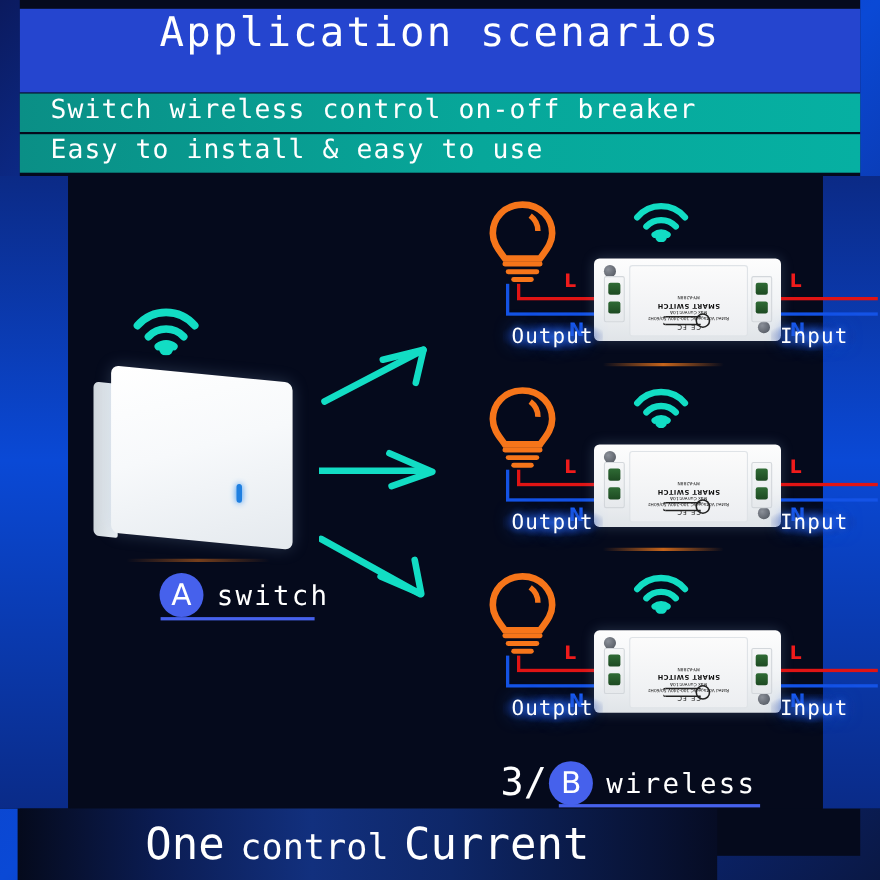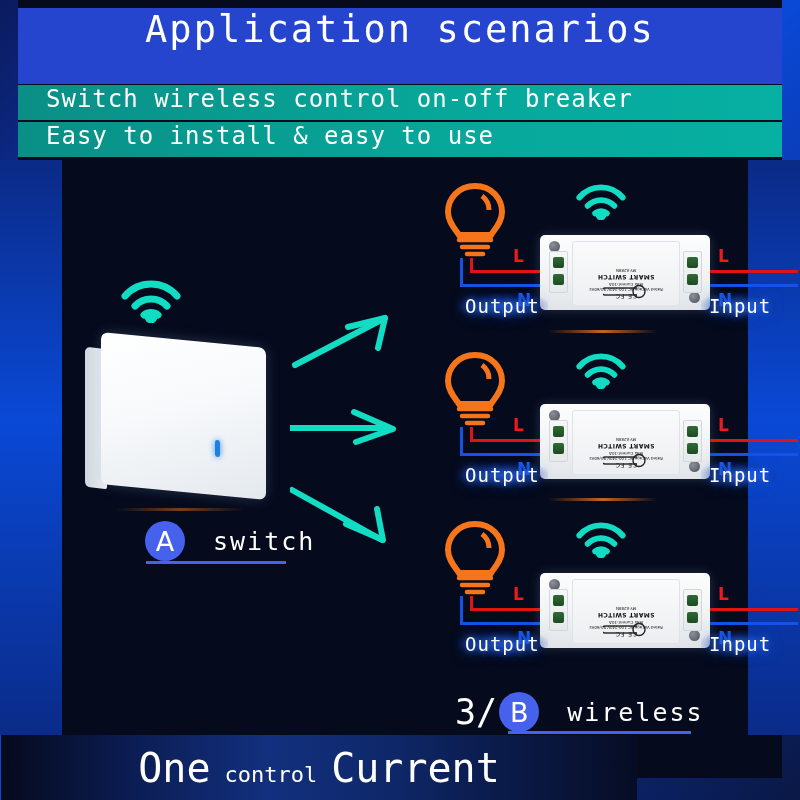--- a/index.html
+++ b/index.html
@@ -21,27 +21,27 @@
 
   .sub-bar{position:absolute;left:18px;width:764px;height:35px;
     background:linear-gradient(90deg,#0a8f86 0%,#07a79a 55%,#06b0a2 100%);
     display:flex;align-items:flex-start;}
   .sub-bar.one{top:85px;}
   .sub-bar.two{top:122px;}
   .sub-bar .s{color:#fff;font-size:24px;padding-left:28px;letter-spacing:1px;
     font-family:"DejaVu Sans Mono",monospace;white-space:nowrap;}
 
   
-  .bottom-banner{position:absolute;left:1px;top:735px;width:636px;height:65px;
+  .bottom-banner{position:absolute;left:16px;top:735px;width:636px;height:65px;
     background:linear-gradient(90deg,#050a1c 0%,#0b1c52 22%,#0d2costume 40%,#0a1a48 60%,#050a1c 100%);
     display:flex;align-items:center;justify-content:center;}
   .bb-inner{display:flex;align-items:baseline;gap:14px;color:#fff;white-space:nowrap;
     font-family:"DejaVu Sans Mono",monospace;}
   .bb-big{font-size:40px;}
-  .bb-small{font-size:22px;}
+  .bb-small{font-size:32px;}
 
   
   .wifi{position:absolute;}
   .wifi svg{display:block;}
 
   
   .switch-wrap{position:absolute;left:85px;top:340px;width:185px;height:155px;}
   .sw-side{position:absolute;left:0;top:8px;width:22px;height:140px;
     background:linear-gradient(90deg,#cfd6dc,#eef2f5);
     border-radius:5px 2px 2px 5px;
@@ -109,21 +109,21 @@
 
   .glow-streak{position:absolute;height:3px;border-radius:2px;
     background:linear-gradient(90deg,rgba(255,120,20,0),#e8741a,rgba(255,120,20,0));
     opacity:.85;}
 
   
   .badge-row{position:absolute;display:flex;align-items:center;white-space:nowrap;}
   .badge{width:40px;height:40px;border-radius:50%;background:#4661ec;
     display:flex;align-items:center;justify-content:center;
     color:#fff;font-size:27px;font-family:"DejaVu Sans",sans-serif;}
-  .badge-txt{color:#fff;font-size:25px;letter-spacing:2px;margin-left:28px;
+  .badge-txt{color:#fff;font-size:25px;letter-spacing:2px;margin-left:12px;
     font-family:"DejaVu Sans Mono",monospace;}
   .badge-underline{position:absolute;height:3px;background:#4661ec;}
   .pre-num{color:#fff;font-size:35px;margin-right:2px;
     font-family:"DejaVu Sans Mono",monospace;}
 </style>
 </head>
 <body>
 
 <div id="stage">
 

